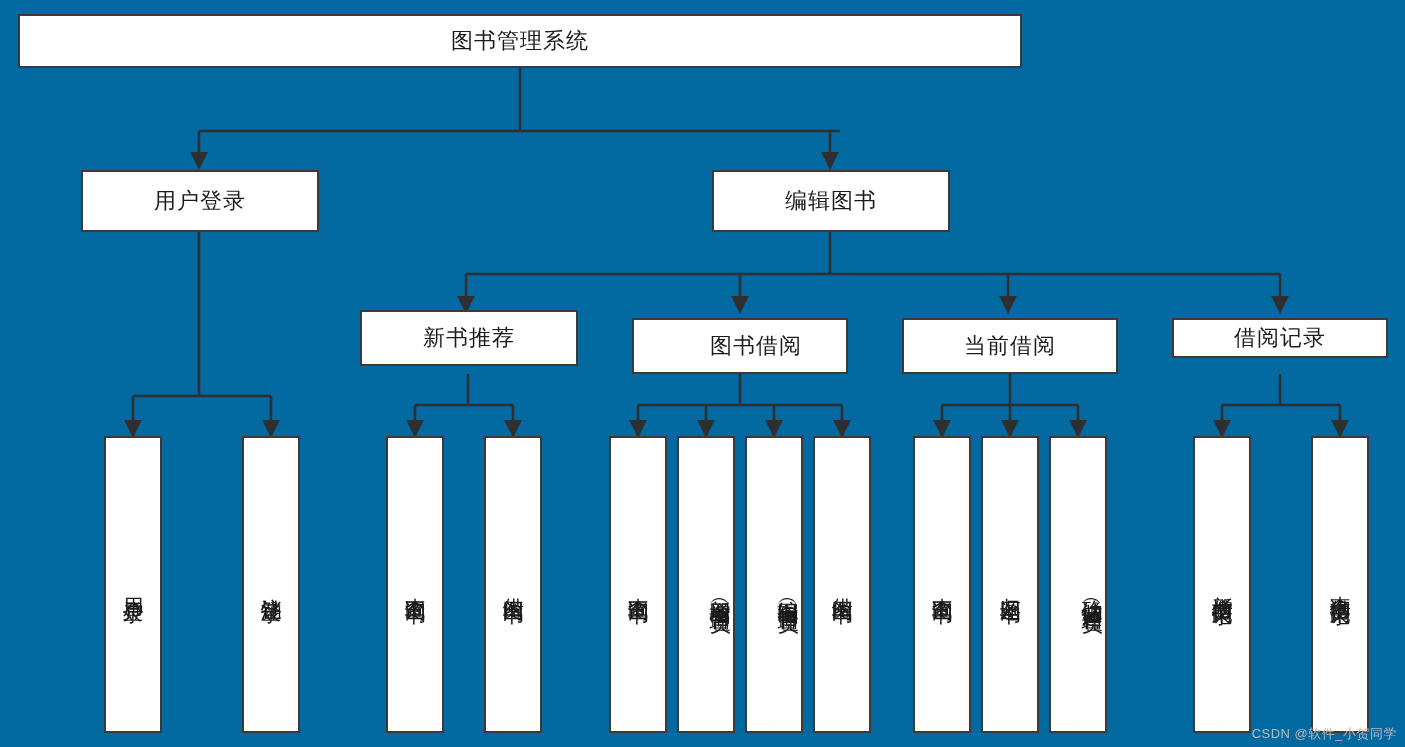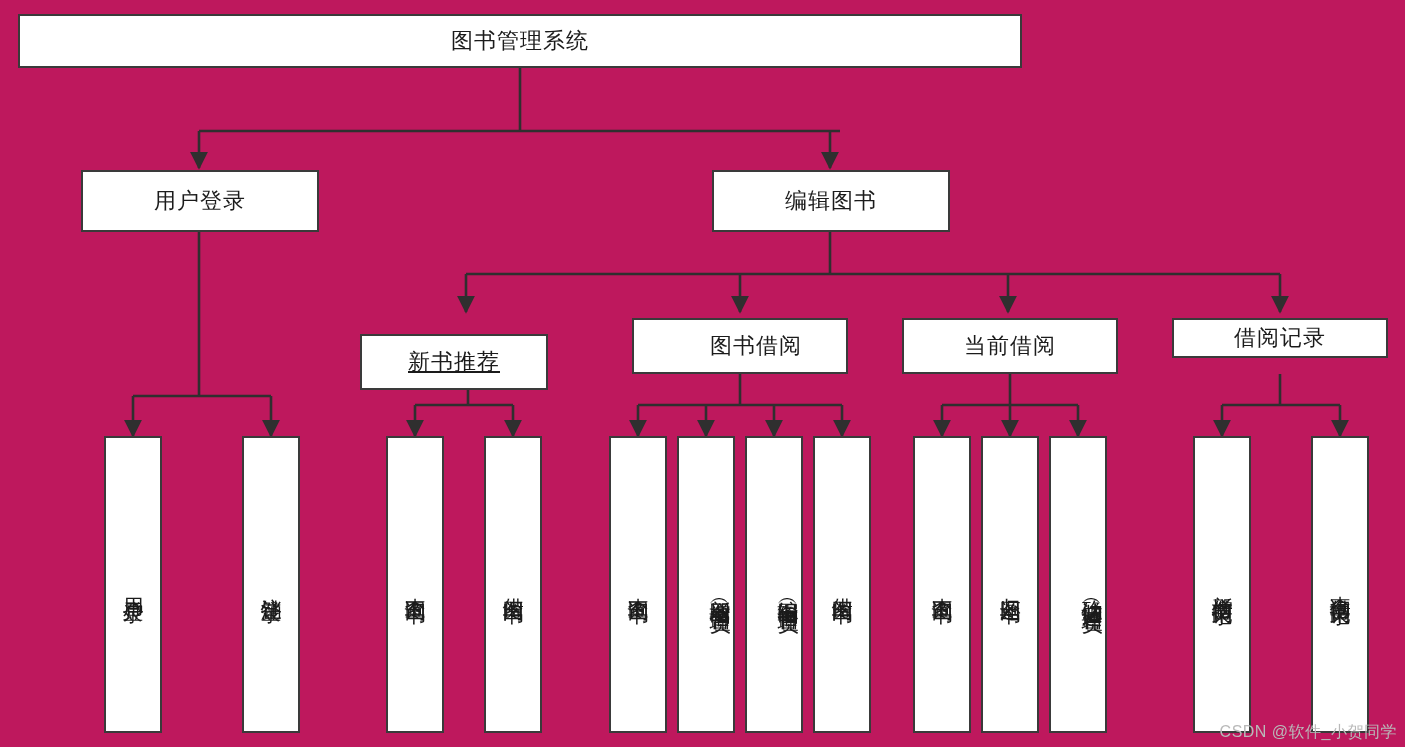--- a/index.html
+++ b/index.html
@@ -7,21 +7,21 @@
     padding: 0;
     background: #ffffff;
   }
   body {
     font-family: "Liberation Sans", "DejaVu Sans", sans-serif;
   }
   #canvas {
     position: relative;
     width: 1405px;
     height: 747px;
-    background: #be185d;
+    background: #0369a1;
     overflow: hidden;
   }
   svg.connectors {
     position: absolute;
     left: 0;
     top: 0;
     width: 1405px;
     height: 747px;
     pointer-events: none;
   }
@@ -54,21 +54,21 @@
     align-items: center;
     padding-top: 0;
   }
   .node .label {
     display: block;
   }
   #watermark {
     position: absolute;
     right: 8px;
     bottom: 4px;
-    font-size: 16px;
+    font-size: 13px;
     color: #b9b9b9;
     letter-spacing: 0.5px;
     user-select: none;
   }
 </style>
 </head>
 <body>
 
 <div id="canvas">
 
@@ -126,21 +126,21 @@
     <span class="label">图书管理系统</span>
   </div>
 
   <div class="node horiz" style="left:81px; top:170px; width:238px; height:62px;">
     <span class="label">用户登录</span>
   </div>
   <div class="node horiz" style="left:712px; top:170px; width:238px; height:62px;">
     <span class="label">编辑图书</span>
   </div>
 
-  <div class="node horiz" style="left:360px; top:334px; width:188px; height:56px;text-decoration:underline;">
+  <div class="node horiz" style="left:360px; top:310px; width:218px; height:56px;">
     <span class="label">新书推荐</span>
   </div>
   <div class="node horiz" style="left:632px; top:318px; width:216px; height:56px;padding-left:32px;">
     <span class="label">图书借阅</span>
   </div>
   <div class="node horiz" style="left:902px; top:318px; width:216px; height:56px;">
     <span class="label">当前借阅</span>
   </div>
   <div class="node horiz" style="left:1172px; top:318px; width:216px; height:40px;">
     <span class="label">借阅记录</span>

